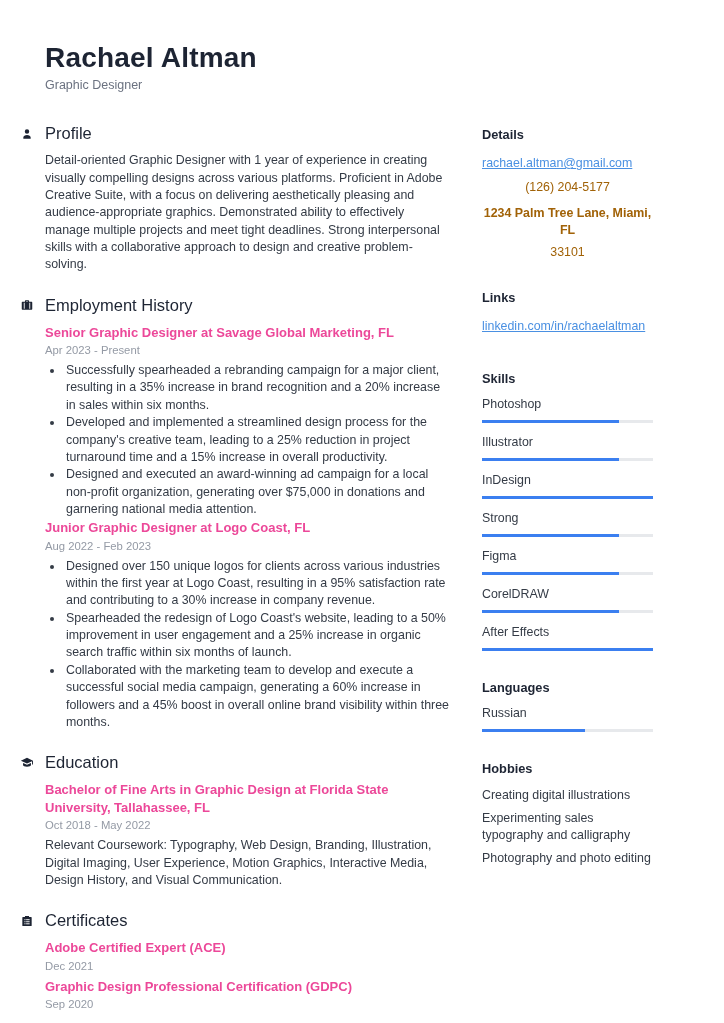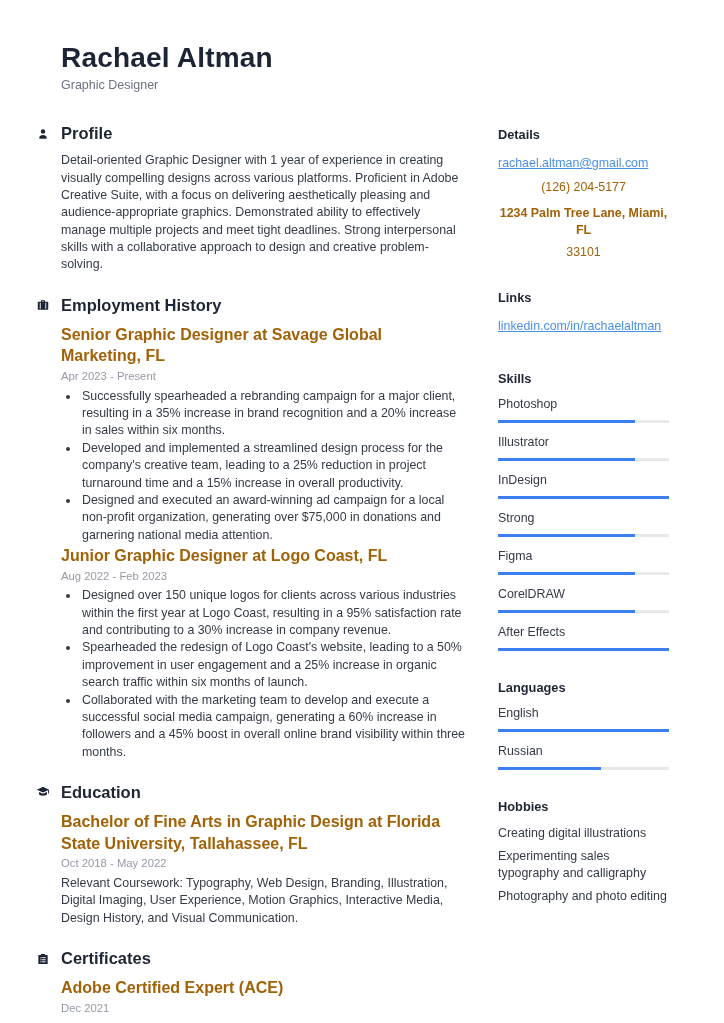--- a/index.html
+++ b/index.html
@@ -5,48 +5,48 @@
   html,body { margin:0; padding:0; background:#ffffff; }
   body {
     width:724px; height:1023px;
     font-family:"Liberation Sans", sans-serif;
     color:#343b46;
     overflow:hidden;
   }
   .page {
     box-sizing:border-box;
     width:724px; height:1023px;
-    padding:42px 61px 30px 36px;
+    padding:42px 61px 30px 20px;
     background:#ffffff;
   }
   
   .header { margin-left:25px; margin-bottom:32px; }
   .name {
     margin:0; font-size:28px; font-weight:700; color:#1d2433;
     letter-spacing:0.2px; line-height:1.15;
   }
   .subtitle { font-size:12.5px; color:#6b7280; margin-top:4px; }
 
   
   .columns { display:flex; gap:32px; }
   .left-col  { width:430px; flex:none; }
   .sidebar   { width:171px; flex:none; padding-top:3px; }
 
   
   section + section { margin-top:22px; }
   .sec-head { display:flex; align-items:center; gap:11px; }
   .sec-head .icon { width:14px; height:14px; flex:none; display:flex; color:#1d2433; }
   .sec-head .icon svg { width:14px; height:14px; }
-  .sec-title { margin:0; font-size:16.5px; font-weight:700; color:#1d2433; }
+  .sec-title { margin:0; font-size:16.5px; font-weight:400; color:#1d2433; }
   .sec-body { margin-left:25px; margin-top:9px; font-size:12.4px; line-height:1.4; }
   .sec-body p { margin:0; }
 
   .item-title {
-    margin:11px 0 0 0; font-size:16px; font-weight:700;
-    color:#a16207; line-height:1.35;
+    margin:11px 0 0 0; font-size:13px; font-weight:700;
+    color:#ec4899; line-height:1.35;
   }
   .item-title.first { margin-top:0; }
   .dates { font-size:11.3px; color:#949aa5; margin:2px 0 3px 0; }
   ul.bullets { margin:0; padding:0 0 0 19px; }
   ul.bullets li { padding-left:2px; line-height:1.4; }
 
   
   .group + .group { margin-top:29px; }
   .group-title { margin:0 0 11px 0; font-size:12.8px; font-weight:700; color:#1d2433; }
   .detail-line { font-size:12.4px; line-height:1.38; margin-bottom:9px; color:#a16207;text-align:center; }
@@ -221,26 +221,20 @@
           <div class="skill-label">After Effects</div>
           <div class="bar-track">
               <div class="bar-fill" style="width: 100%;"></div>
             </div>
         </div>
       </div>
 
       <div class="group">
         <h3 class="group-title">Languages</h3>
         <div class="skill">
-          <div class="skill-label">English</div>
-          <div class="bar-track">
-              <div class="bar-fill" style="width: 100%;"></div>
-            </div>
-        </div>
-        <div class="skill">
           <div class="skill-label">Russian</div>
           <div class="bar-track">
               <div class="bar-fill" style="width: 60%;"></div>
             </div>
         </div>
       </div>
 
       <div class="group">
         <h3 class="group-title">Hobbies</h3>
         <div class="hobby">Creating digital illustrations</div>

